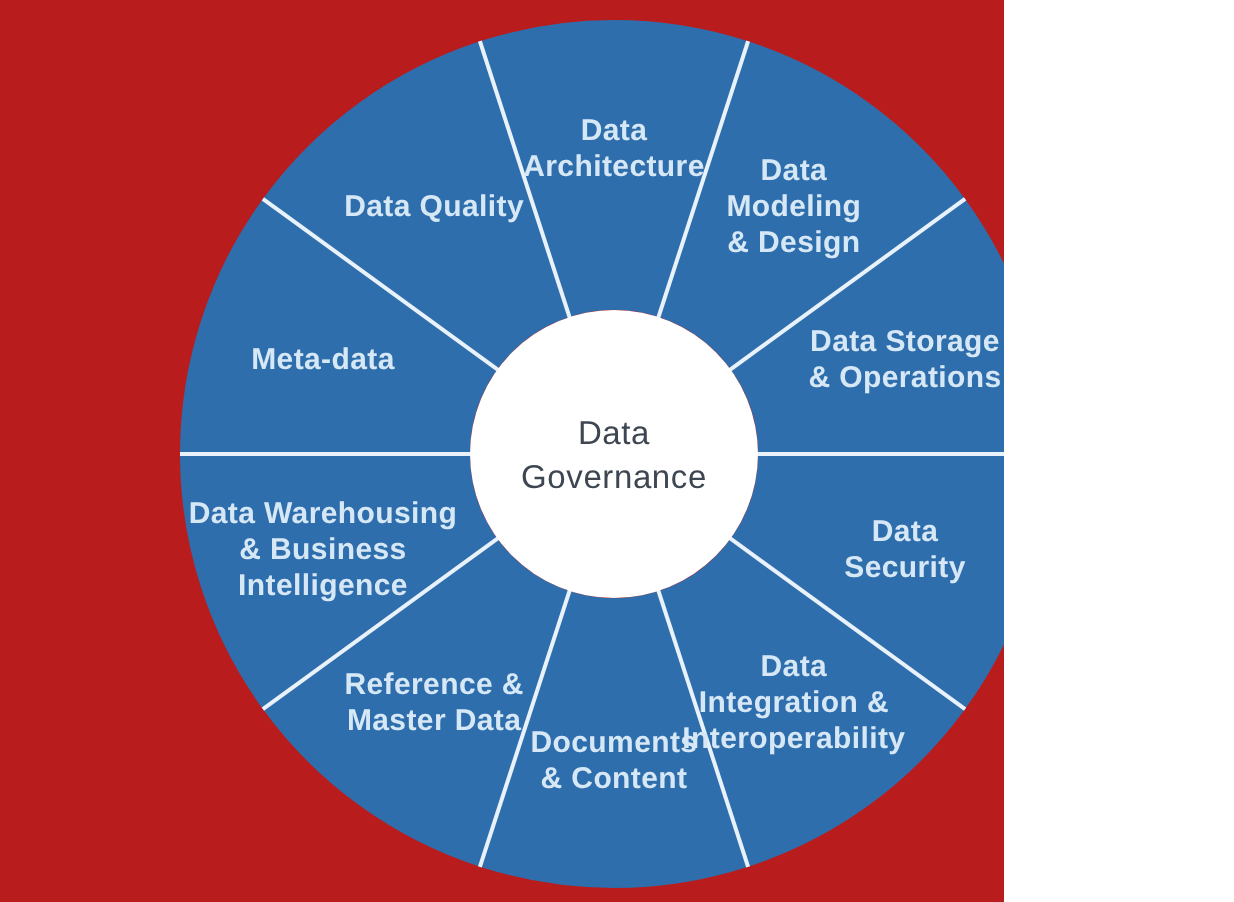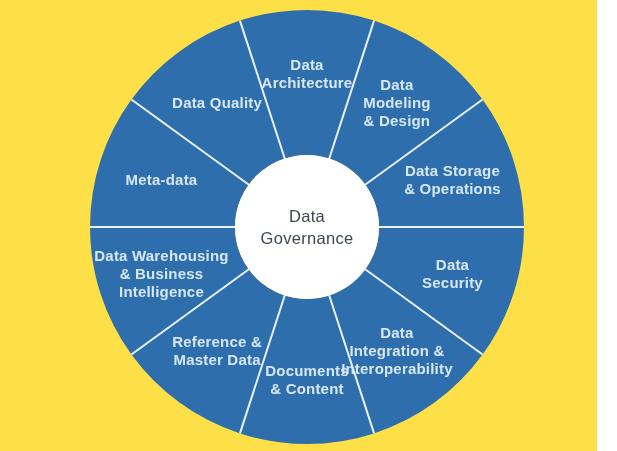--- a/index.html
+++ b/index.html
@@ -2,23 +2,23 @@
 <html><head>
 <meta charset="utf-8">
 <style>
   html, body {
     margin: 0;
     padding: 0;
     background: #ffffff;
   }
   .stage {
     position: relative;
-    width: 597px;
+    width: 502px;
     height: 451px;
-    background: #fde047;
+    background: #b91c1c;
     overflow: hidden;
     font-family: "Liberation Sans", sans-serif;
     text-align: right;
   }
   svg { display: block; }
   .seg-label {
     font-family: "Liberation Sans", "DejaVu Sans", sans-serif;
     font-size: 15px;
     font-weight: 600;
     letter-spacing: 0.2px;

